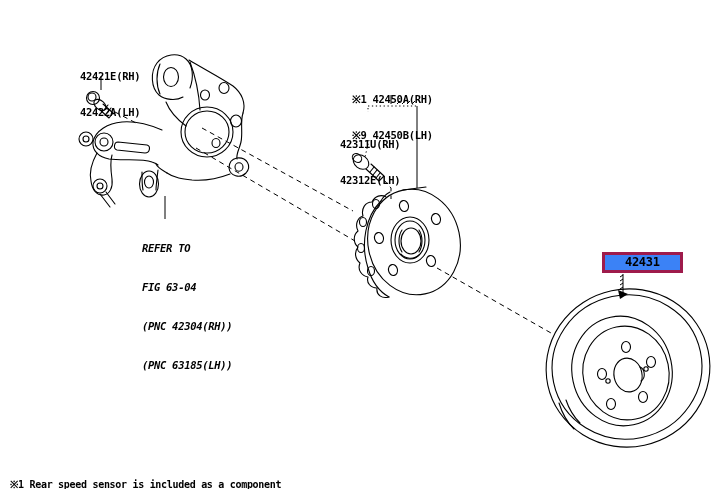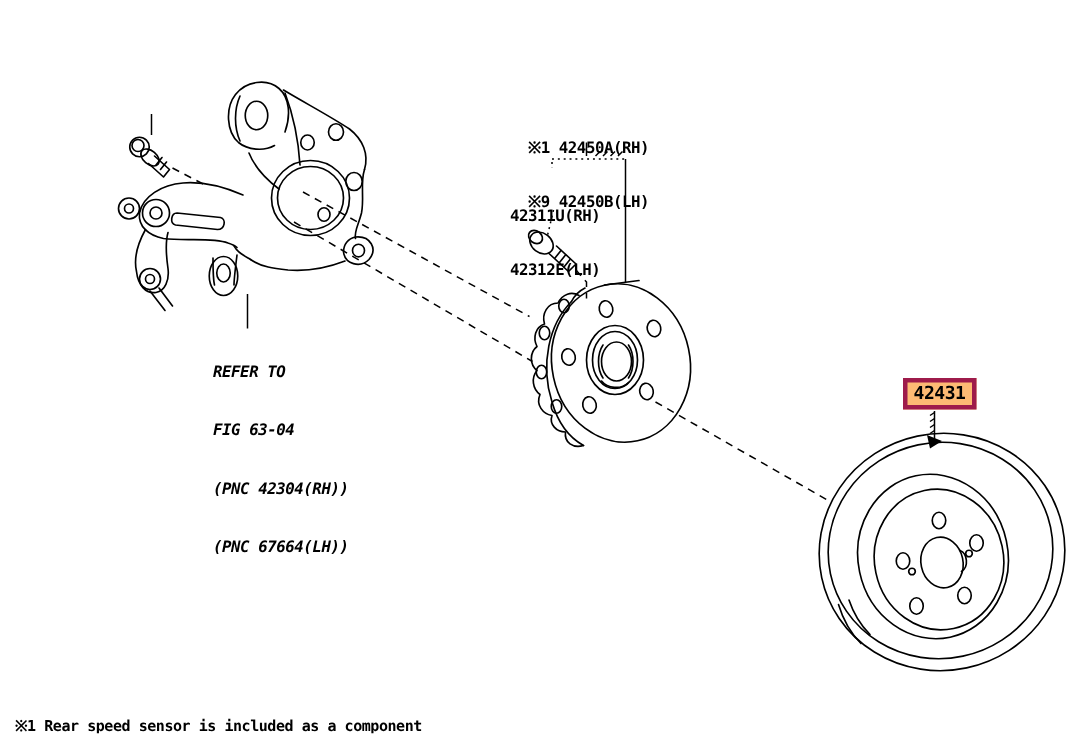--- a/index.html
+++ b/index.html
@@ -9,22 +9,22 @@
     font-family:"DejaVu Sans Mono","Liberation Mono",monospace;
   }
   .callout{
     position:absolute;font-weight:bold;font-size:10.5px;line-height:12px;
     letter-spacing:-0.3px;white-space:pre;
   }
   .callout span{display:block;}
   .note{font-weight:bold;font-size:10.5px;line-height:13px;}
   .pn-box{
     position:absolute;left:602px;top:252px;
-    border:3px solid #9e1b4b;background:#fdba74;
-    padding:0 4px;font-weight:bold;font-size:12px;line-height:15px;
+    border:3px solid #9e1b4b;background:#3b82f6;
+    padding:0 20px;font-weight:bold;font-size:12px;line-height:15px;
     letter-spacing:-0.3px;
   }
   .footnote{
     position:absolute;left:10px;top:478px;
     font-weight:bold;font-size:10px;line-height:13px;letter-spacing:-0.3px;
     white-space:pre;
   }
   svg{position:absolute;left:0;top:0;}
   .art{stroke:#000;fill:none;stroke-width:1.1;stroke-linecap:round;stroke-linejoin:round;}
   .lead{stroke:#000;fill:none;stroke-width:1;}
@@ -144,36 +144,40 @@
       <path class="dot" d="M368,108 L368,112"></path>
       <path class="dot" d="M369,140 L365,157"></path>
       <path class="dash" d="M384,180 L391,188 L391,199"></path>
       <path class="lead" d="M165,196 L165,219"></path>
       <path class="lead" d="M623,274 L623,293"></path>
       <path class="lead" d="M620,277 l3,-2 M620,281 l3,-2 M620,285 l3,-2 M620,289 l3,-2"></path>
       <path class="fillb" d="M618,290 L628,294 L620,299 Z"></path>
     </g>
   </svg>
 
+  <div class="callout" style="left:80px;top:46px;">
+    <span>42421E(RH)</span>
+    <span>42422A(LH)</span>
+  </div>
 
   <div class="callout" style="left:352px;top:69px;text-align:center;">
     <span>※1 42450A(RH)</span>
     <span>※9 42450B(LH)</span>
   </div>
 
   <div class="callout" style="left:340px;top:114px;">
     <span>42311U(RH)</span>
     <span>42312E(LH)</span>
   </div>
 
   <div class="callout note" style="left:142px;top:216px;font-style:italic;">
     <span>REFER TO</span>
     <span>FIG 63-04</span>
     <span>(PNC 42304(RH))</span>
-    <span>(PNC 67664(LH))</span>
+    <span>(PNC 63185(LH))</span>
   </div>
 
   <div class="pn-box" style="border-color: rgb(158, 27, 75);">
     <span>42431</span>
   </div>
 
   <div class="footnote">※1 Rear speed sensor is included as a component</div>
 
 </div>
 

